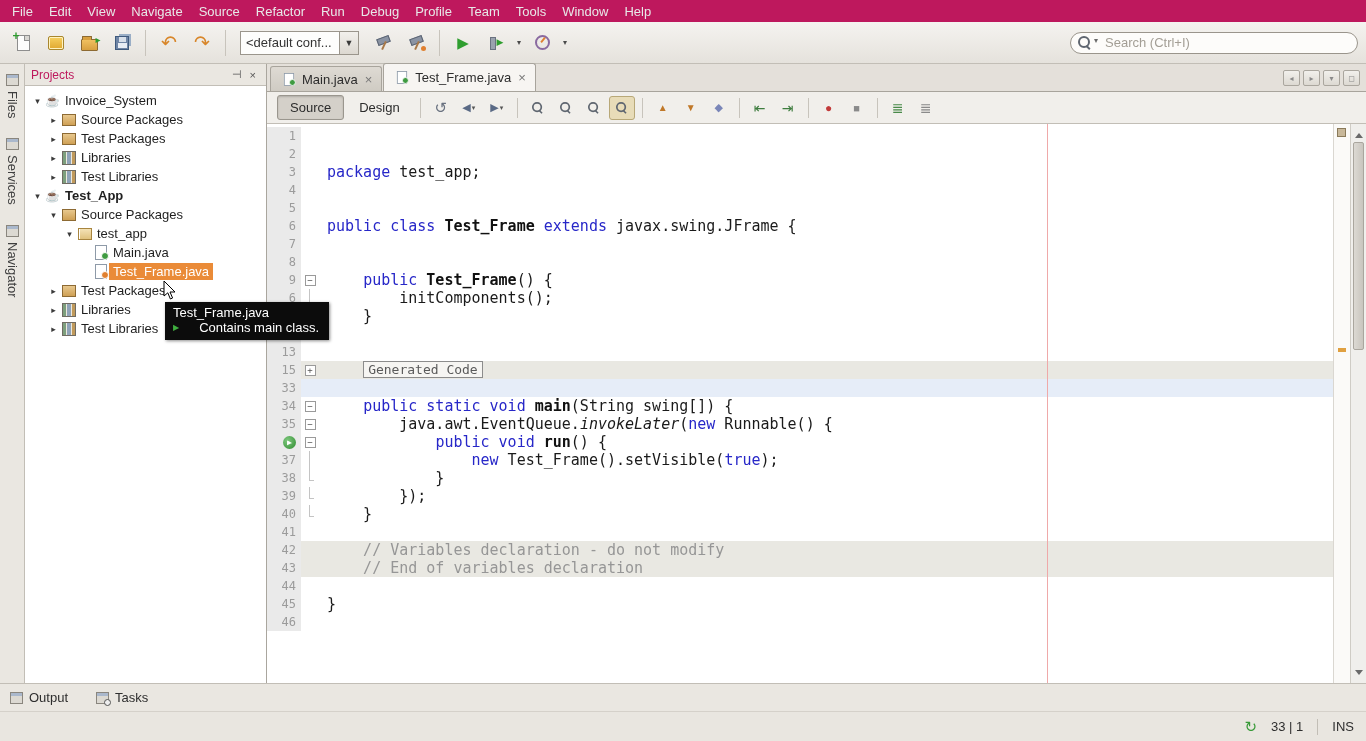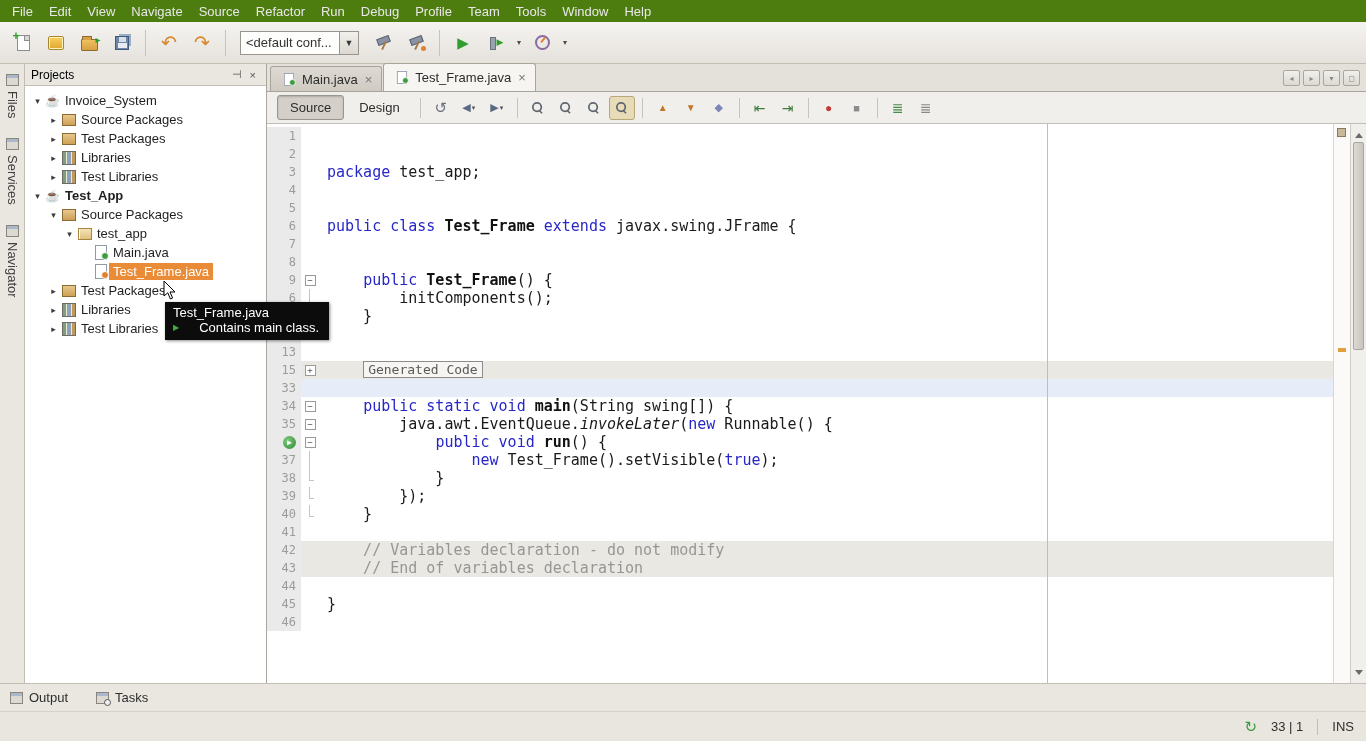--- a/index.html
+++ b/index.html
@@ -1,20 +1,20 @@
 <!DOCTYPE html>
 <html><head>
 <meta charset="utf-8">
 <style>
 *{box-sizing:border-box;margin:0;padding:0;}
 html,body{width:1366px;height:741px;}
 body{font-family:"Liberation Sans",sans-serif;background:#ece9e3;position:relative;overflow:hidden;}
 
 
-.menubar{height:22px;background:#4d7c0f;display:flex;align-items:center;padding-left:4px;}
+.menubar{height:22px;background:#be185d;display:flex;align-items:center;padding-left:4px;}
 .menu-item{color:#e8e8e8;font-size:13px;padding:3px 8px;cursor:default;}
 
 
 .toolbar{height:42px;background:linear-gradient(#f5f3f0,#e5e2dc);border-bottom:1px solid #c2beb6;display:flex;align-items:center;padding:0 8px;gap:3px;}
 .tbtn{width:30px;height:30px;display:flex;align-items:center;justify-content:center;border-radius:3px;position:relative;flex:none;}
 .tsep{width:1px;height:26px;background:#c8c4bc;margin:0 5px;flex:none;}
 .i-page{width:13px;height:16px;background:#fdfdfd;border:1px solid #8e8e8e;position:relative;}
 .i-page::before{content:"";position:absolute;top:0;right:0;width:4px;height:4px;background:#d8d6d2;border-left:1px solid #8e8e8e;border-bottom:1px solid #8e8e8e;}
 .i-page.plus::after{content:"+";position:absolute;left:-5px;top:-7px;color:#2e9b2e;font-weight:bold;font-size:12px;}
 .i-goldbox{width:16px;height:14px;background:linear-gradient(#f6d060,#e0a830);border:1px solid #a8862e;border-radius:2px;box-shadow:inset 0 0 0 1px #fff3c0;}
@@ -54,21 +54,21 @@
 
 
 .main{display:flex;height:619px;}
 .rail{width:25px;background:#eae7e1;border-right:1px solid #c2beb6;display:flex;flex-direction:column;align-items:center;padding-top:10px;gap:20px;flex:none;}
 .rail-item{display:flex;flex-direction:column;align-items:center;gap:5px;}
 .rail-ico{width:13px;height:12px;background:#dcd9d2;border:1px solid #8a867e;box-shadow:inset 0 3px 0 #aab8cc;}
 .rail-text{writing-mode:vertical-lr;font-size:13px;color:#3f3f3f;}
 
 
 .projects{width:242px;background:#fff;border-right:1px solid #aaa69e;display:flex;flex-direction:column;flex:none;}
-.phead{height:22px;background:#eae7e1;border-bottom:1px solid #c2beb6;display:flex;align-items:center;padding:0 6px;font-size:12px;color:#000000;flex:none;}
+.phead{height:22px;background:#eae7e1;border-bottom:1px solid #c2beb6;display:flex;align-items:center;padding:0 6px;font-size:12px;color:#be185d;flex:none;}
 .phead .sp{flex:1;}
 .ph-btn{font-size:11px;color:#555;padding:0 4px;}
 .ph-dock::before{content:"⊣";}
 .ph-close::before{content:"×";}
 .tree{flex:1;padding-top:5px;font-size:13px;overflow:hidden;position:relative;}
 .trow{height:19px;display:flex;align-items:center;white-space:nowrap;}
 .exp{width:13px;font-size:9px;color:#3a3a3a;text-align:center;flex:none;}
 .ti{width:16px;height:15px;margin-left:1px;display:inline-flex;align-items:center;justify-content:center;flex:none;position:relative;}
 .ti-project::before{content:"☕";font-size:12px;color:#7a4a21;}
 .ti-packages::before{content:"";display:block;width:12px;height:10px;background:linear-gradient(#e8c88e,#cfa055);border:1px solid #8d6a33;}
@@ -223,20 +223,25 @@
     <span class="tsep"></span>
     <div class="tbtn t-run"></div>
     <div class="tbtn">
         <span class="i-debug"></span>
       </div>
     <span class="mini-drop"></span>
     <div class="tbtn">
         <span class="i-profile"></span>
       </div>
     <span class="mini-drop"></span>
+    <div class="search">
+      <span class="mag"></span>
+      <span class="sdrop"></span>
+      <input placeholder="Search (Ctrl+I)" style="">
+    </div>
   </div>
 
   <div class="main">
 
     <div class="rail">
         <div class="rail-item">
           <span class="rail-ico"></span>
           <span class="rail-text">Files</span>
         </div>
         <div class="rail-item">

